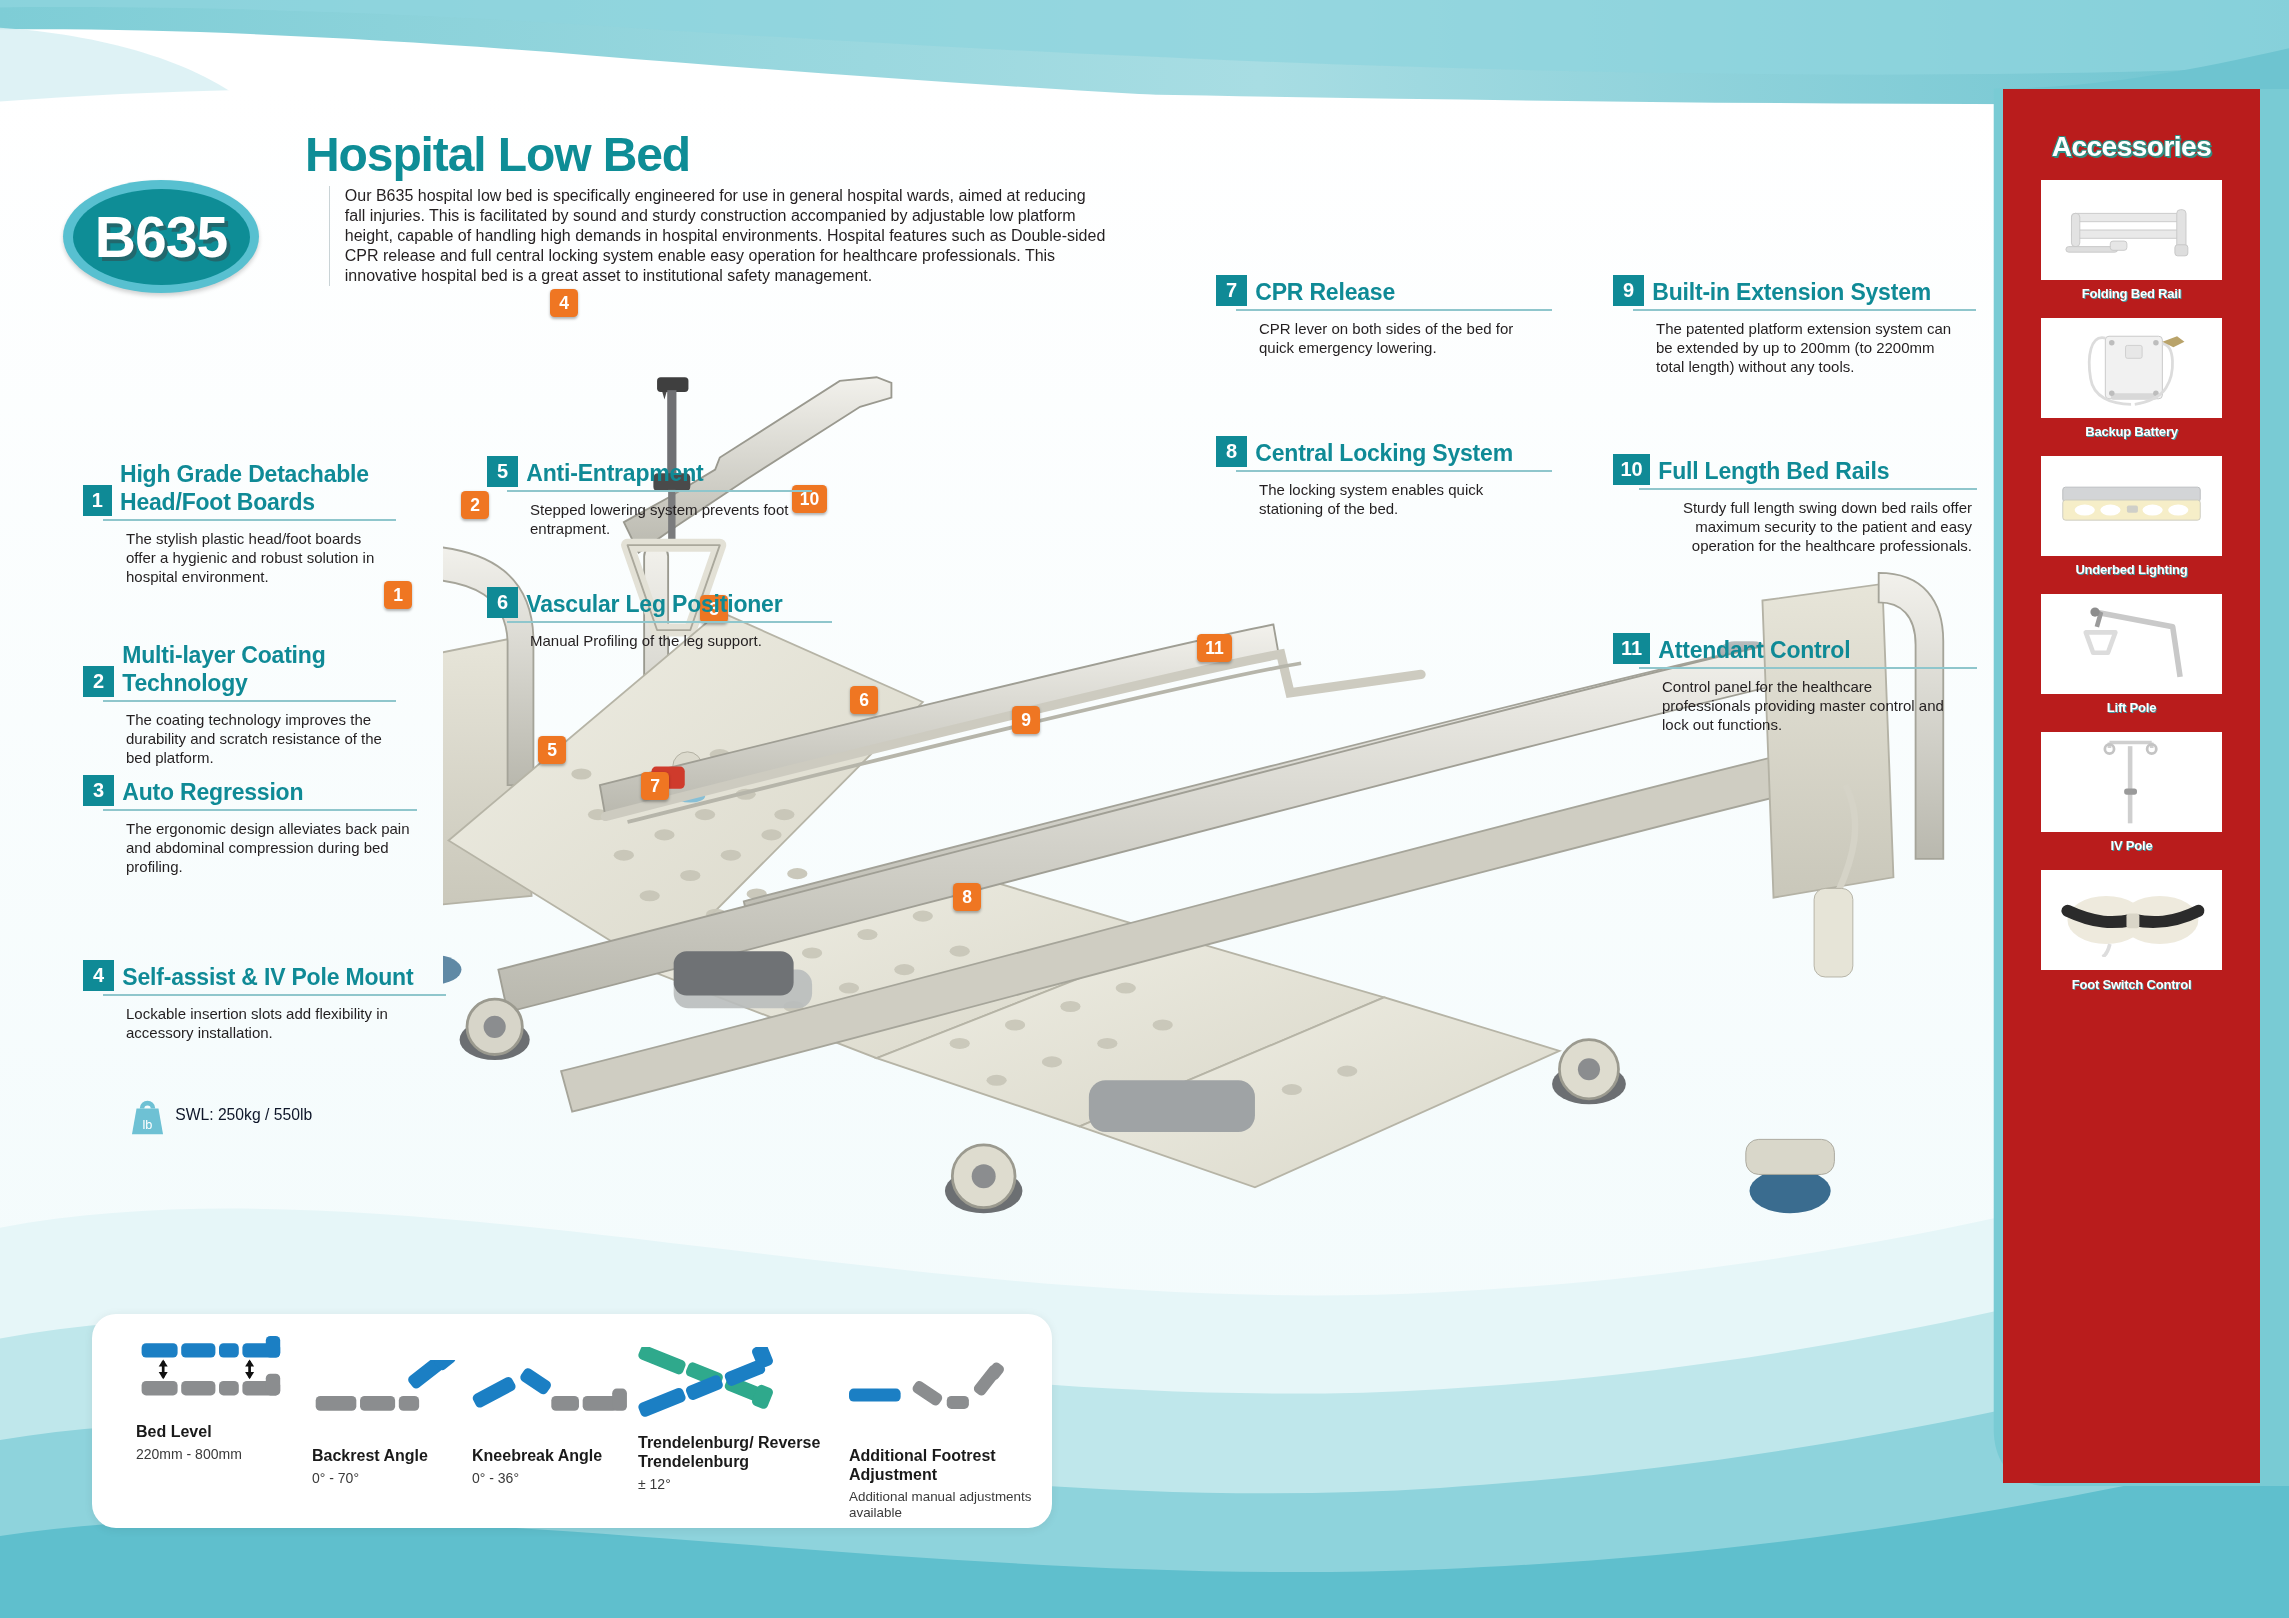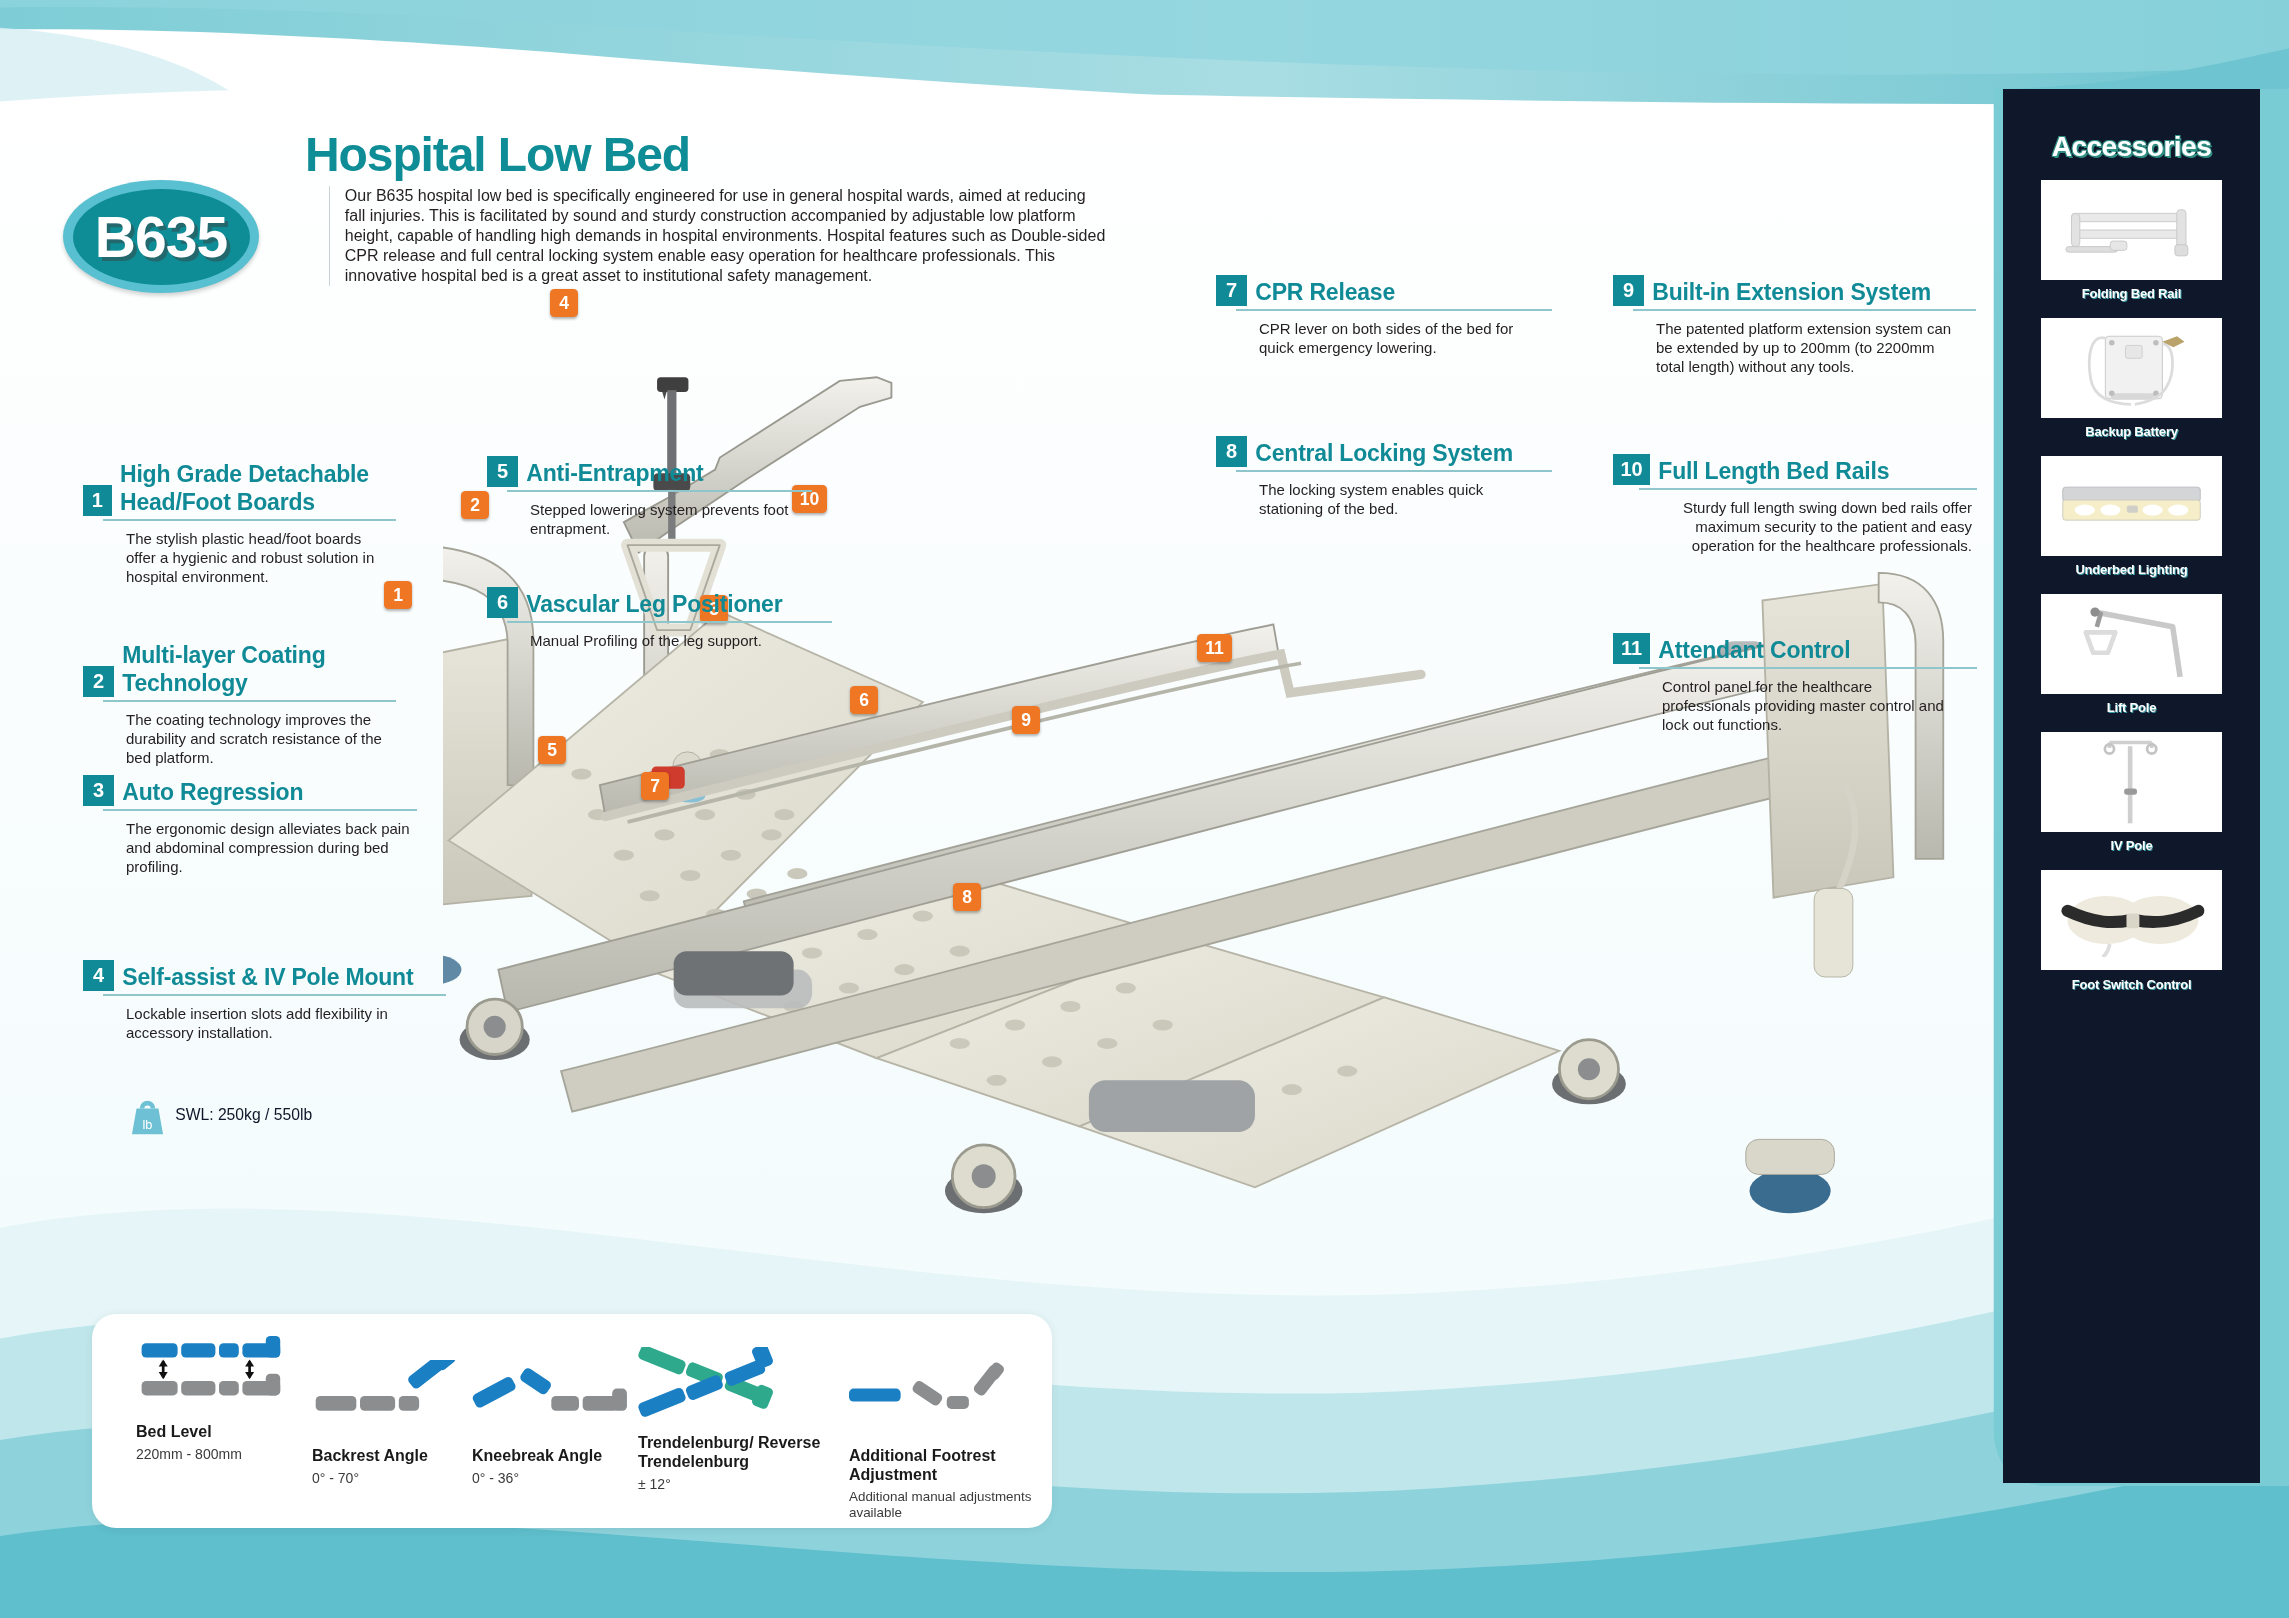--- a/index.html
+++ b/index.html
@@ -52,21 +52,21 @@
   
   .marker{
     position:absolute;background:#ef7622;color:#fff;font-weight:bold;
     font-size:17.5px;border-radius:4.6px;width:28px;height:28px;line-height:28px;
     text-align:center;box-shadow:0 1.8px 2.8px rgba(0,0,0,.3);
   }
   .marker.w2{width:35px;}
   
   #acc-panel{
     position:absolute;left:2003px;top:89px;width:257px;height:1394px;
-    background:#0f172a;border-top-left-radius:0;
+    background:#b91c1c;border-top-left-radius:0;
   }
   #acc-title{
     text-align:center;color:#fff;font-weight:bold;font-size:28px;
     letter-spacing:-0.5px;text-shadow:1.8px 1.8px 0 #2f8e82, -0.9px -0.9px 0 #2f8e82,
       0.9px -0.9px 0 #2f8e82, -0.9px 0.9px 0 #2f8e82;
     padding-top:42px;
   }
   .acc-item{margin-top:16.6px;text-align:center;}
   .acc-thumb{
     width:181px;height:100px;background:#fff;margin:0 auto;

